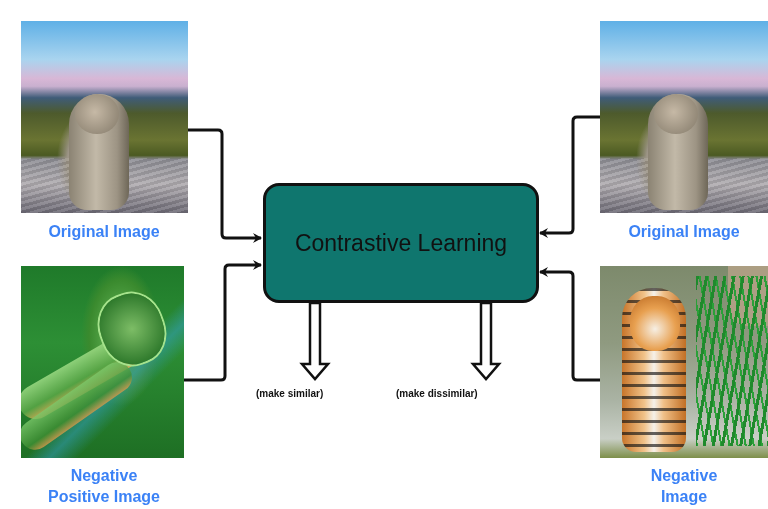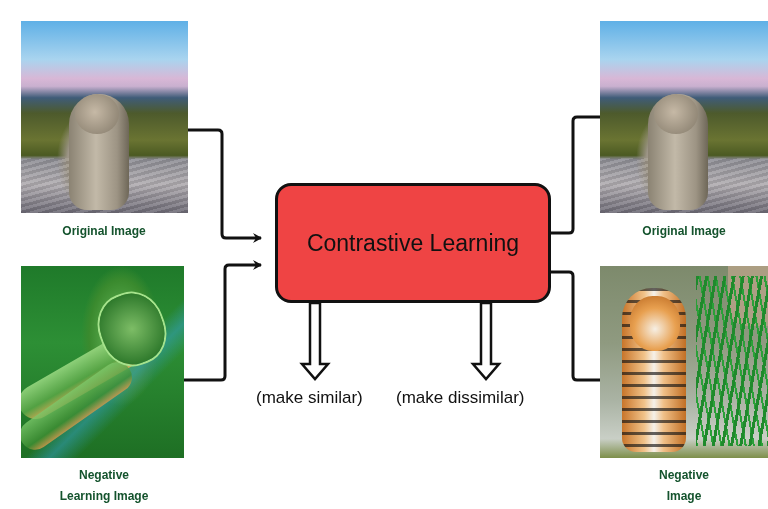--- a/index.html
+++ b/index.html
@@ -1,21 +1,21 @@
 <!DOCTYPE html>
 <html><head>
   <meta charset="utf-8">
   <style>
     html, body { margin:0; padding:0; background:#ffffff; }
     body { width:768px; height:509px; position:relative; overflow:hidden; font-family:"Liberation Sans", sans-serif; }
     .img { position:absolute; overflow:hidden; }
-    .label { position:absolute; font-weight:bold; font-size:12px; color:#14532d; text-align:center; line-height:21px; }
-    .box { position:absolute; left:263px; top:183px; width:270px; height:114px; border:3px solid #111; border-radius:16px; background:#ef4444; display:flex; align-items:center; justify-content:center;margin-left:12px; }
+    .label { position:absolute; font-weight:bold; font-size:16px; color:#3b82f6; text-align:center; line-height:21px; }
+    .box { position:absolute; left:263px; top:183px; width:270px; height:114px; border:3px solid #111; border-radius:16px; background:#0f766e; display:flex; align-items:center; justify-content:center; }
     .box span { font-size:23px; color:#111; }
-    .sub { position:absolute; font-weight:normal; font-size:17px; color:#111; top:388px; }
+    .sub { position:absolute; font-weight:bold; font-size:10px; color:#111; top:388px; }
     svg.wires { position:absolute; left:0; top:0; }
 
     
     .monkey { background:
       radial-gradient(ellipse 26px 46px at 62px 140px, #b9b0a2 0%, #9c9486 60%, rgba(156,148,134,0) 100%),
       radial-gradient(ellipse 20px 18px at 78px 92px, #a69d8c 0%, #8f8676 70%, rgba(143,134,118,0) 100%),
       linear-gradient(to bottom, #5fb0e6 0%, #a9d4ef 20%, #d8b7d6 30%, #c9b0cf 34%, #3f5c78 40%, #4d5a2c 48%, #6a7432 62%, #4b5a22 70%, #8e8e95 72%, #b0acb0 85%, #6d6a75 100%); }
     .monkey .body { position:absolute; left:48px; top:73px; width:60px; height:116px; border-radius:30px 30px 18px 18px; background:linear-gradient(to right,#8b8373,#c2b9a8 45%,#9d9484 80%,#6e6758); }
     .monkey .head { position:absolute; left:54px; top:73px; width:44px; height:40px; border-radius:50%; background:radial-gradient(circle at 45% 45%, #c6b9a6, #8f8574 80%); }
     .monkey .rock { position:absolute; left:0; bottom:0; width:100%; height:55px; background:repeating-linear-gradient(165deg, rgba(255,255,255,0.10) 0 3px, rgba(0,0,0,0.08) 3px 6px); }
@@ -68,21 +68,21 @@
 </div>
 <div class="label" style="left:4px; top:221px; width:200px;">Original Image</div>
 
 <div class="img aug" style="left:21px; top:266px; width:163px; height:192px;">
   <div class="limb1"></div>
   <div class="limb2"></div>
   <div class="headg"></div>
 </div>
 <div class="label" style="left:4px; top:465px; width:200px;">
   <div>Negative</div>
-  <div>Learning Image</div>
+  <div>Positive Image</div>
 </div>
 
 <div class="box">
   <span>Contrastive Learning</span>
 </div>
 
 <div class="sub" style="left:256px;">(make similar)</div>
 <div class="sub" style="left:396px;">(make dissimilar)</div>
 
 <div class="img monkey" style="left:600px; top:21px; width:168px; height:192px;">

